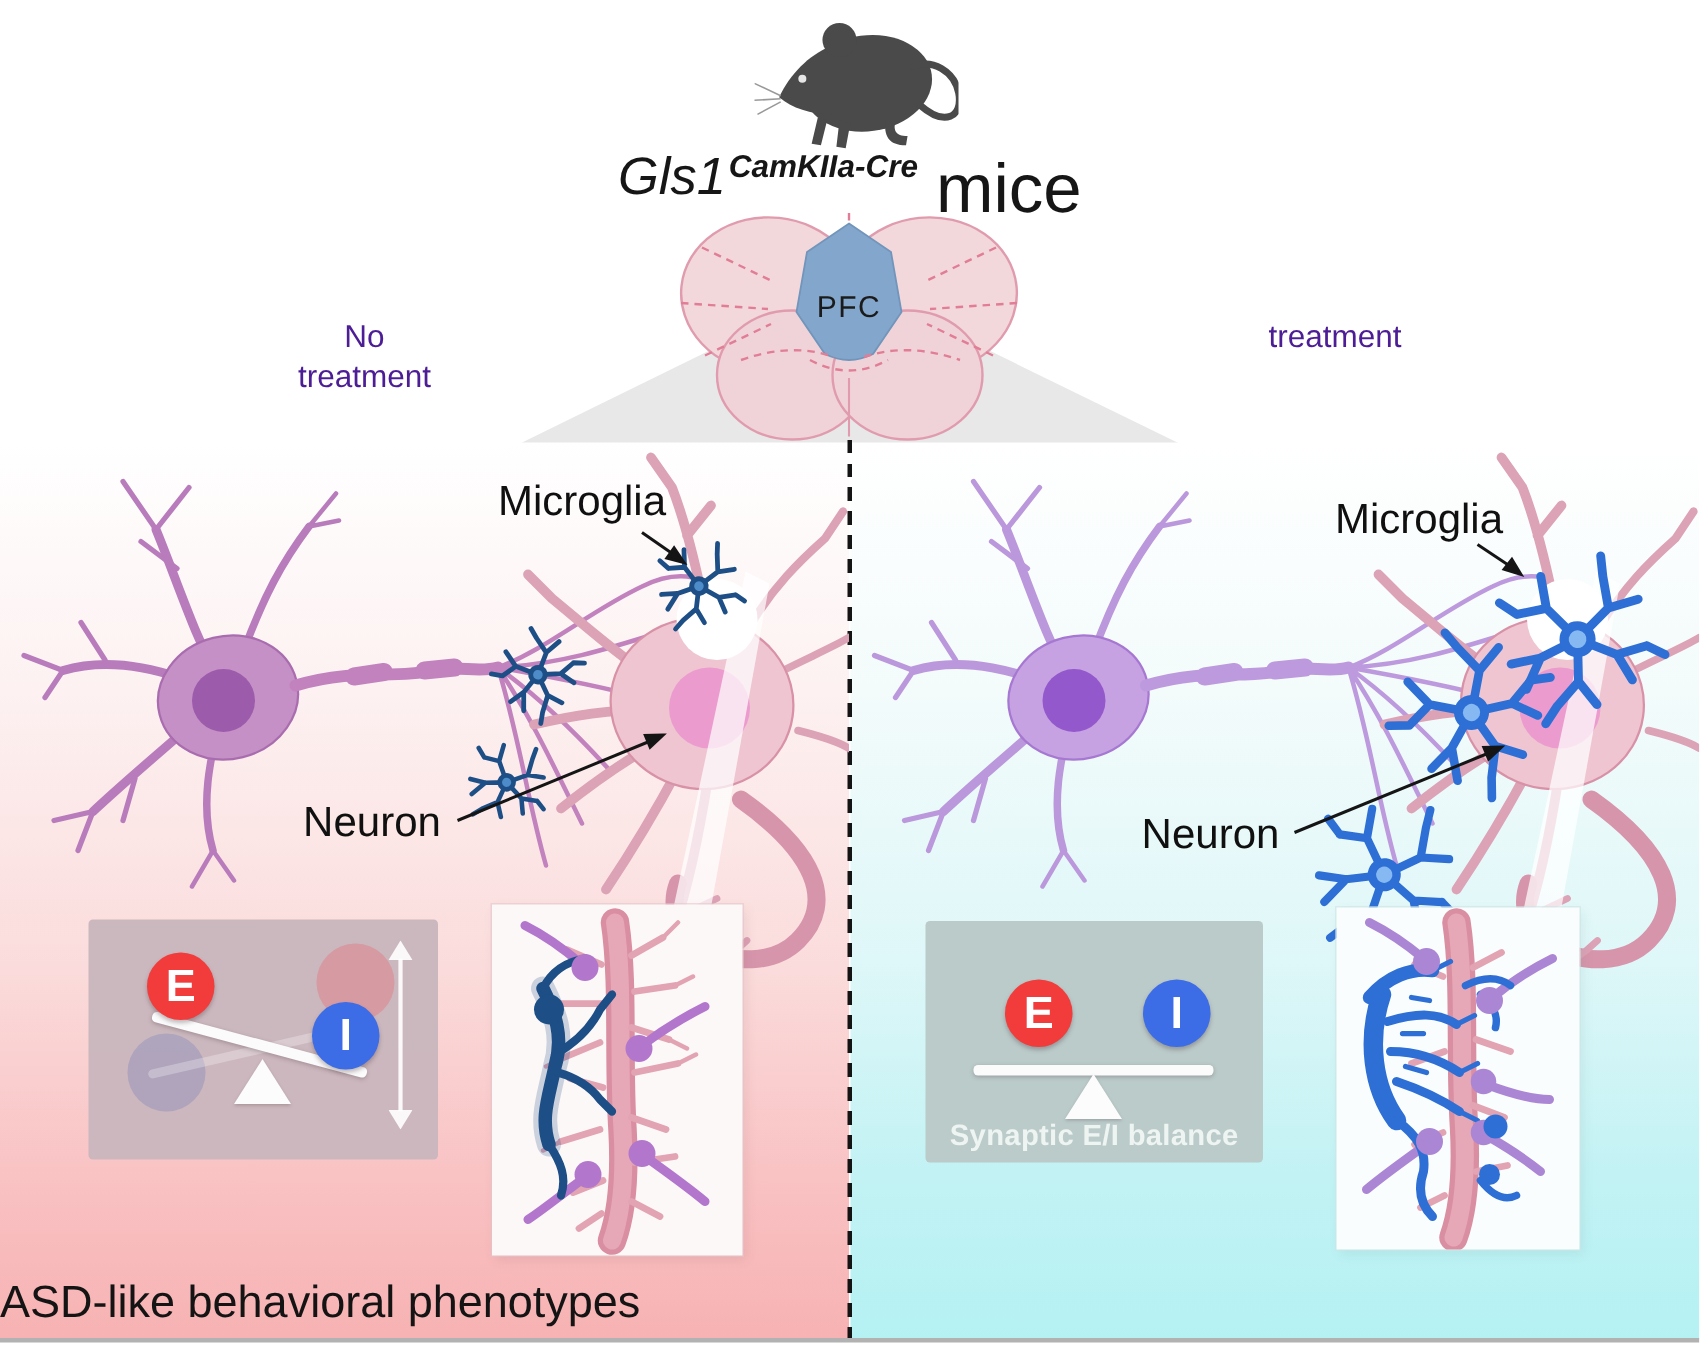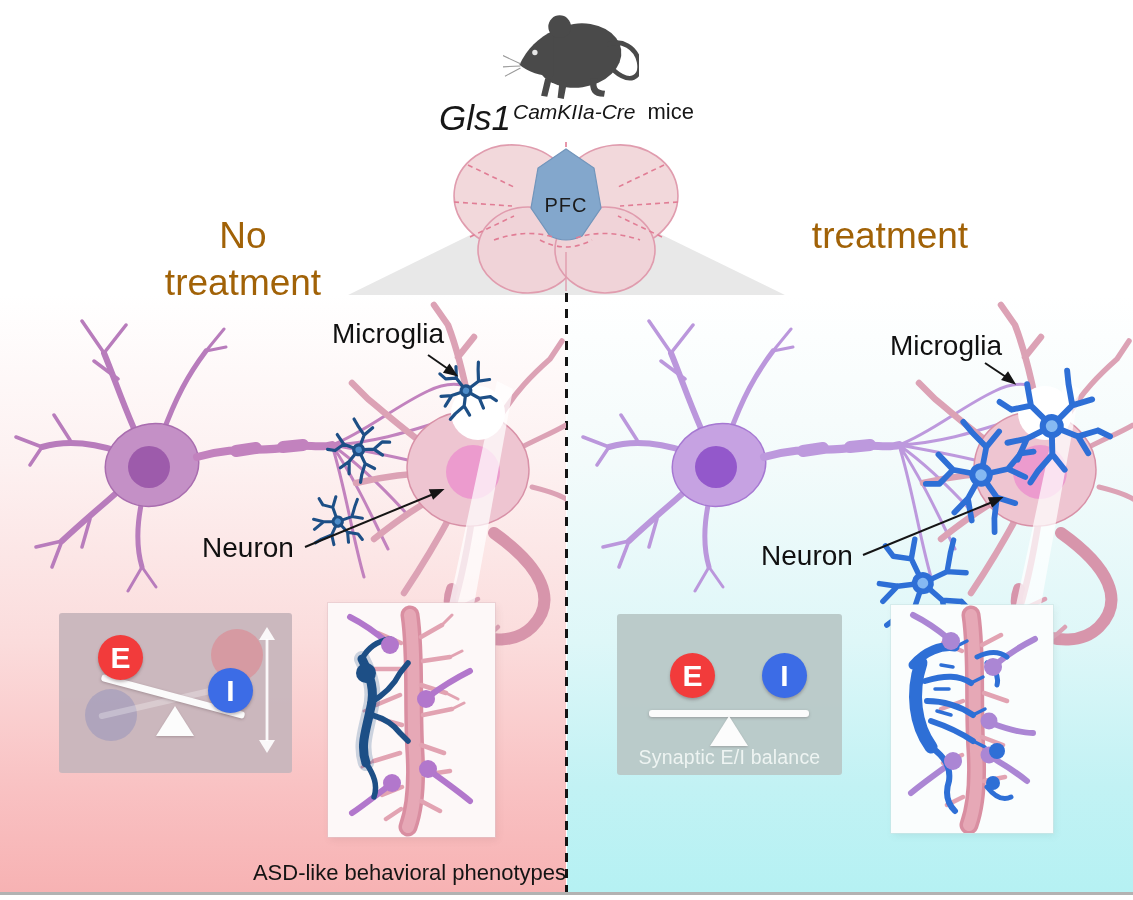--- a/index.html
+++ b/index.html
@@ -6,26 +6,26 @@
   #fig{position:relative;width:1133px;height:900px;background:#ffffff;overflow:hidden;
        font-family:"Liberation Sans", sans-serif;color:#141414;}
   svg{display:block}
 
   
   #header-art{position:absolute;left:0;top:0;width:1133px;height:310px;pointer-events:none;}
   #mouse-svg{position:absolute;left:503px;top:4px;width:136px;height:98px;}
   #title{position:absolute;left:50%;top:99px;transform:translateX(-50%);
          display:flex;align-items:flex-start;white-space:nowrap;color:#161616;}
   #title .gene{font-style:italic;font-size:35px;font-weight:500;line-height:1.1;}
-  #title sup{font-style:italic;font-size:21px;font-weight:400;line-height:1;position:relative;top:2px;margin-left:2px;}
-  #title .suffix{font-size:22px;margin-left:12px;line-height:1.15;}
+  #title sup{font-style:italic;font-size:21px;font-weight:700;line-height:1;position:relative;top:2px;margin-left:2px;}
+  #title .suffix{font-size:46px;margin-left:12px;line-height:1.15;}
   #pfc-label{position:absolute;left:566px;top:194px;transform:translateX(-50%);
              font-size:20px;color:#1b1b1b;letter-spacing:1px;}
   .cond{position:absolute;top:212px;transform:translateX(-50%);text-align:center;
-        font-size:37px;line-height:1.28;color:#a16207;}
+        font-size:21px;line-height:1.28;color:#4c1d95;}
   #cond-left{left:243px;}
   #cond-right{left:890px;}
 
   
   .panel{position:absolute;top:295px;width:566px;height:598px;overflow:hidden;}
   #panel-left{left:0;
     background:linear-gradient(180deg,#ffffff 0%,#fdf1f1 28%,#fbdcdc 58%,#f9c2c3 82%,#f7b2b3 100%);
     --n1-body:#c490c6;--n1-edge:#a96daf;--n1-nuc:#9d5bab;--n1-den:#b87cbc;--ax:#c282be;
     --n2-body:#eec5d1;--n2-edge:#d891a7;--n2-nuc:#ec9bce;--n2-den:#dca2b5;--n2-thick:#d795ab;
     --mg-col:var(--microglia-dark,#1d4f86);--mg-nuc:#4d8cc9;}
@@ -45,22 +45,22 @@
   #panel-right .mg2{transform:translate(372px,182px) rotate(-24deg) scale(1.8);}
   #panel-right .mg3{transform:translate(368px,248px) rotate(30deg) scale(1.7);}
 
   .cell-label{position:absolute;transform:translateX(-50%);font-size:28px;color:#101010;z-index:3;white-space:nowrap;}
   .microglia-lbl{top:23px;}
   #panel-left  .microglia-lbl{left:388px;}
   #panel-right .microglia-lbl{left:379px;top:35px;}
   #panel-left  .neuron-lbl{left:248px;top:237px;}
   #panel-right .neuron-lbl{left:240px;top:245px;}
 
-  .outcome{position:absolute;left:0;right:0;bottom:7px;text-align:right;
-           font-size:22px;color:#141414;z-index:3;}
+  .outcome{position:absolute;left:0;right:0;bottom:7px;text-align:left;
+           font-size:30px;color:#141414;z-index:3;}
 
   
   .ei-box{position:absolute;border-radius:3px;z-index:2;}
   #ei-left{left:59px;top:318px;width:233px;height:160px;background:rgba(201,182,188,.96);}
   #ei-right{left:50px;top:319px;width:225px;height:161px;background:rgba(185,201,200,.96);}
   .ei-box *{position:absolute;}
   .ghost{border-radius:50%;width:52px;height:52px;}
   .ghost-e{left:152px;top:16px;background:rgba(224,130,138,.55);}
   .ghost-i{left:26px;top:76px;background:rgba(148,146,188,.5);}
   .ghost-bar{left:38px;top:84px;width:148px;height:6px;background:rgba(255,255,255,.28);
@@ -76,21 +76,21 @@
              color:#fff;font-size:30px;font-weight:bold;box-shadow:0 2px 3px rgba(80,60,65,.35);}
   .e-circle{background:var(--e-red,#f23b3b);}
   .i-circle{background:var(--i-blue,#3c6ce6);}
   #ei-left  .e-circle{left:39px;top:22px;}
   #ei-left  .i-circle{left:149px;top:55px;}
   #ei-right .e-circle{left:53px;top:39px;}
   #ei-right .i-circle{left:145px;top:39px;}
   .updown{left:200px;top:14px;width:16px;height:126px;}
   .ei-caption{left:0;right:0;bottom:6px;text-align:center;font-size:19.5px;letter-spacing:.2px;}
   #ei-left  .ei-caption{color:#eae6e9;}
-  #ei-right .ei-caption{color:#eef4f2;}
+  #ei-right .ei-caption{color:#eef4f2;font-weight:bold;}
 
   
   .inset{position:absolute;z-index:2;background:#fdf8f8;
          box-shadow:0 0 0 1px rgba(226,196,203,.55), 2px 3px 7px rgba(120,80,90,.12);}
   #inset-left{left:328px;top:308px;width:167px;height:234px;}
   #inset-right{left:324px;top:310px;width:162px;height:228px;background:#fafdfd;
                box-shadow:0 0 0 1px rgba(205,228,228,.6), 2px 3px 7px rgba(80,120,120,.10);}
 
   
   #divider{position:absolute;left:565px;top:293px;width:3px;height:602px;

